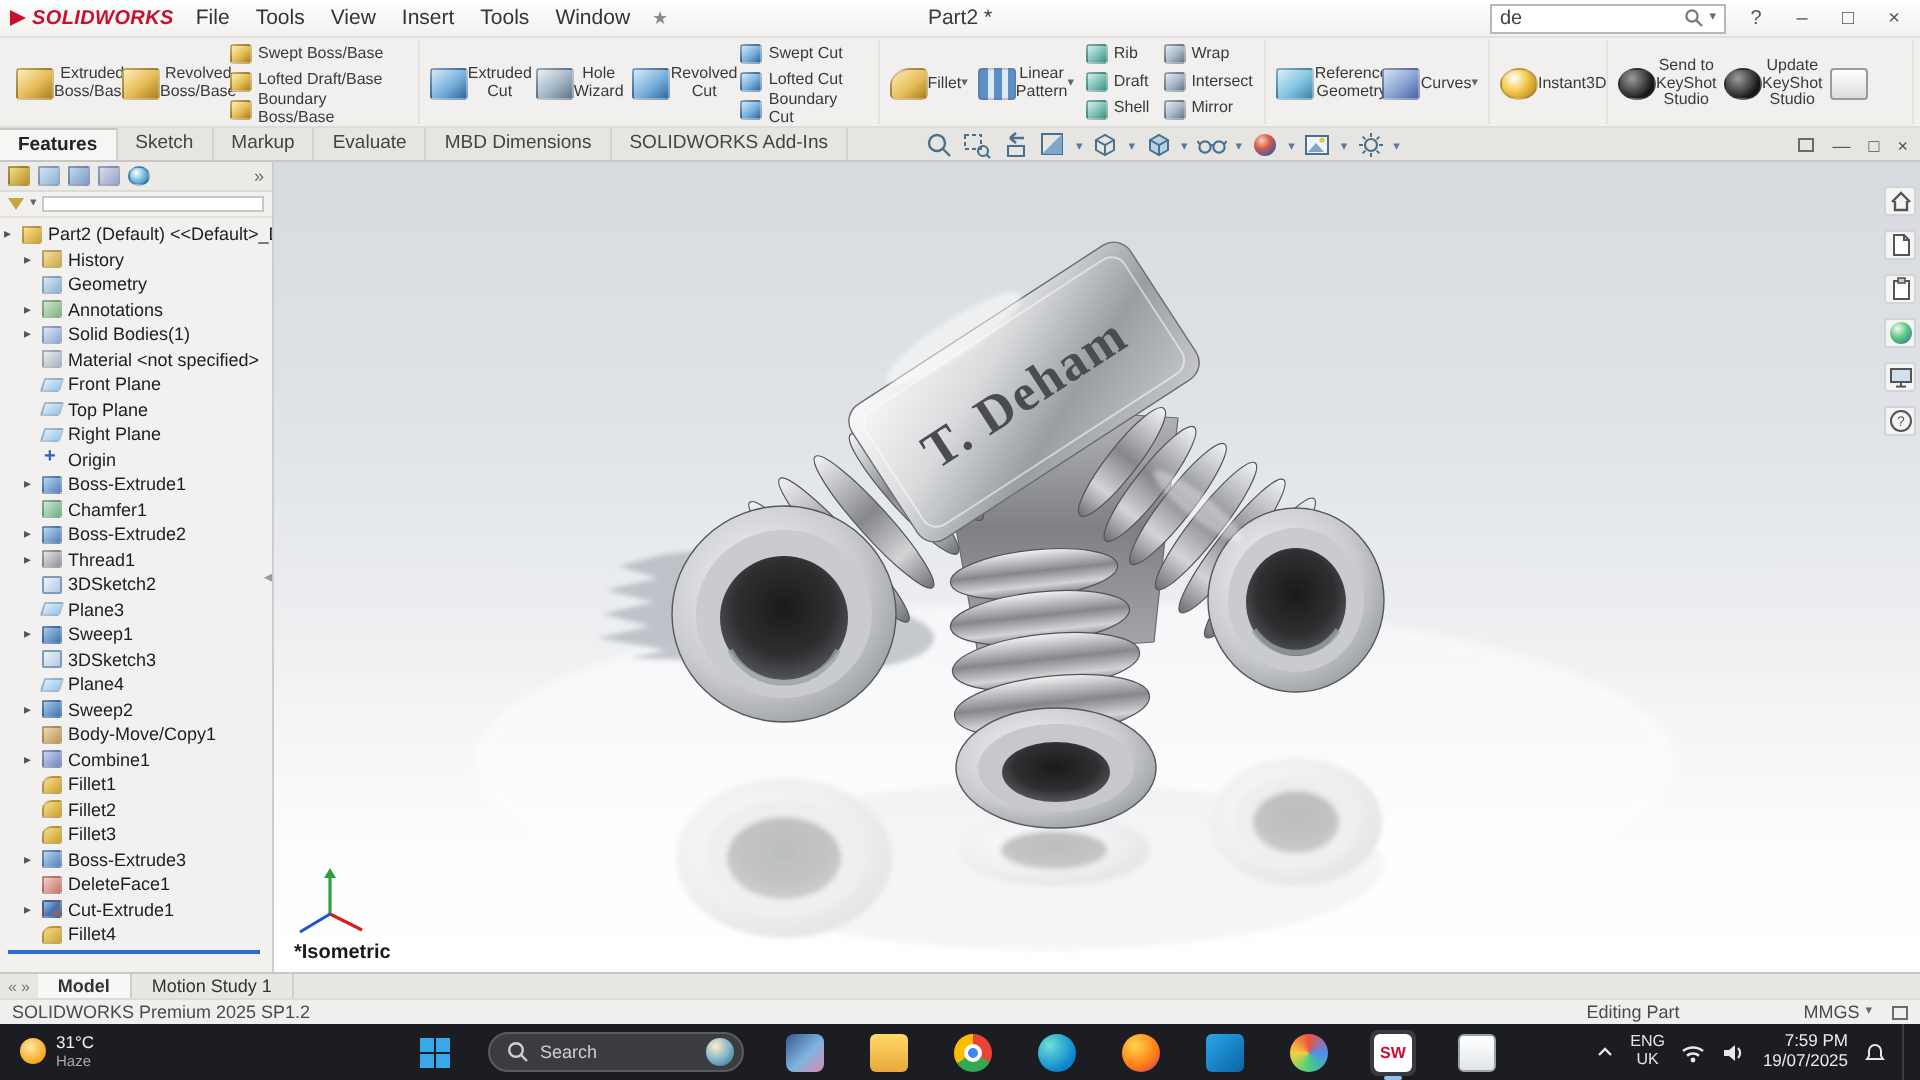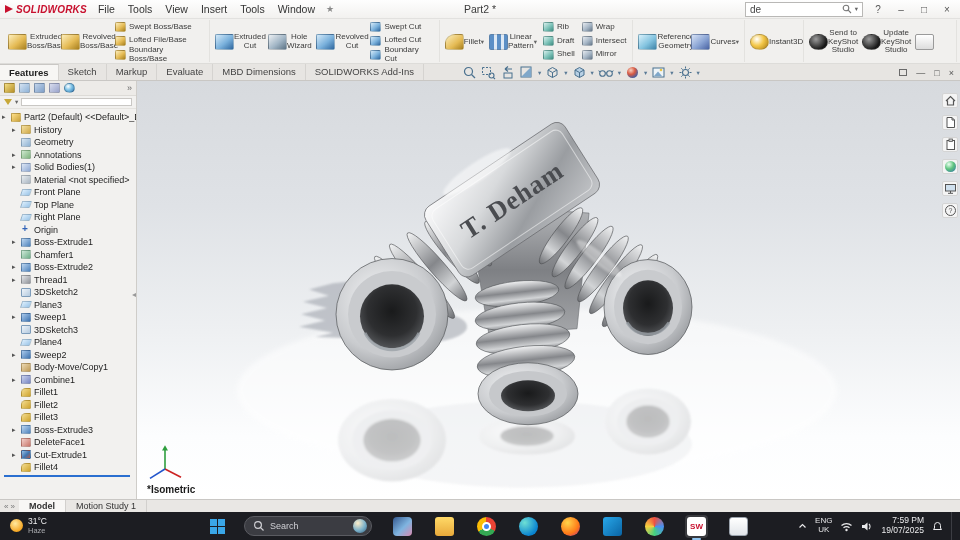--- a/index.html
+++ b/index.html
@@ -200,21 +200,21 @@
           <span class="rlabel">Revolved
 Boss/Base</span>
         </div>
       <div class="rstack">
         <div class="rbtn small">
             <span class="ricon sm ri-swept-boss"></span>
             <span class="rlabel">Swept Boss/Base</span>
           </div>
         <div class="rbtn small">
             <span class="ricon sm ri-lofted-boss"></span>
-            <span class="rlabel">Lofted File/Base</span>
+            <span class="rlabel">Lofted Draft/Base</span>
           </div>
         <div class="rbtn small">
             <span class="ricon sm ri-boundary-boss"></span>
             <span class="rlabel">Boundary Boss/Base</span>
           </div>
       </div>
     </div>
     <div class="rgroup">
       <div class="rbtn big">
           <span class="ricon ri-extruded-cut"></span>
@@ -751,20 +751,29 @@
       <span>«</span>
       <span>»</span>
     </div>
 
       <div class="btab active">Model</div>
 
       <div class="btab">Motion Study 1</div>
 
   </div>
 
+  <div class="statusbar">
+    <span>SOLIDWORKS Premium 2025 SP1.2</span>
+    <span class="sb-mode">Editing Part</span>
+    <span class="sb-units">
+      <span>MMGS</span>
+      <span class="caret">▾</span>
+    </span>
+    <span class="sqicon"></span>
+  </div>
 
   <div class="taskbar">
     <div class="tb-weather">
       <span class="sun"></span>
       <span class="tb-wtxt">
         <span class="tb-wtemp">31°C</span>
         <span class="tb-wdesc">Haze</span>
       </span>
     </div>
     <div class="tb-center">

